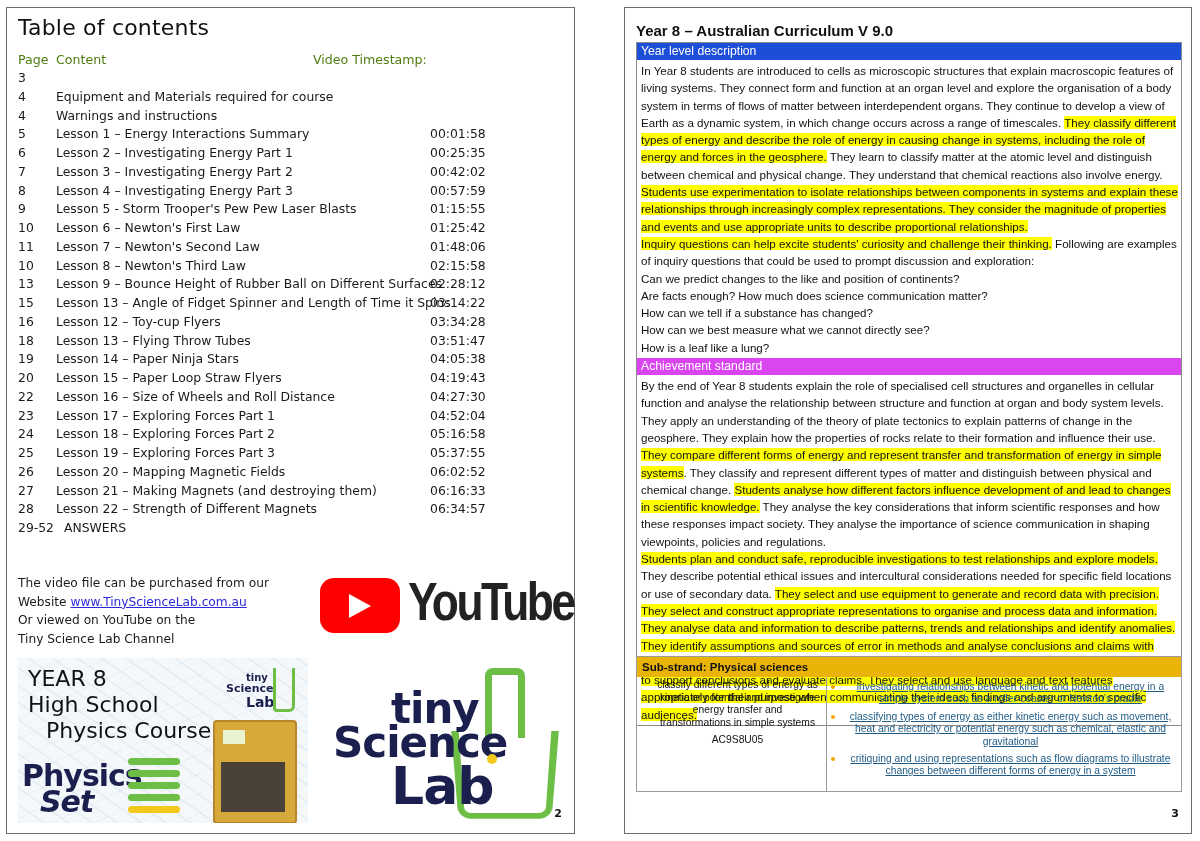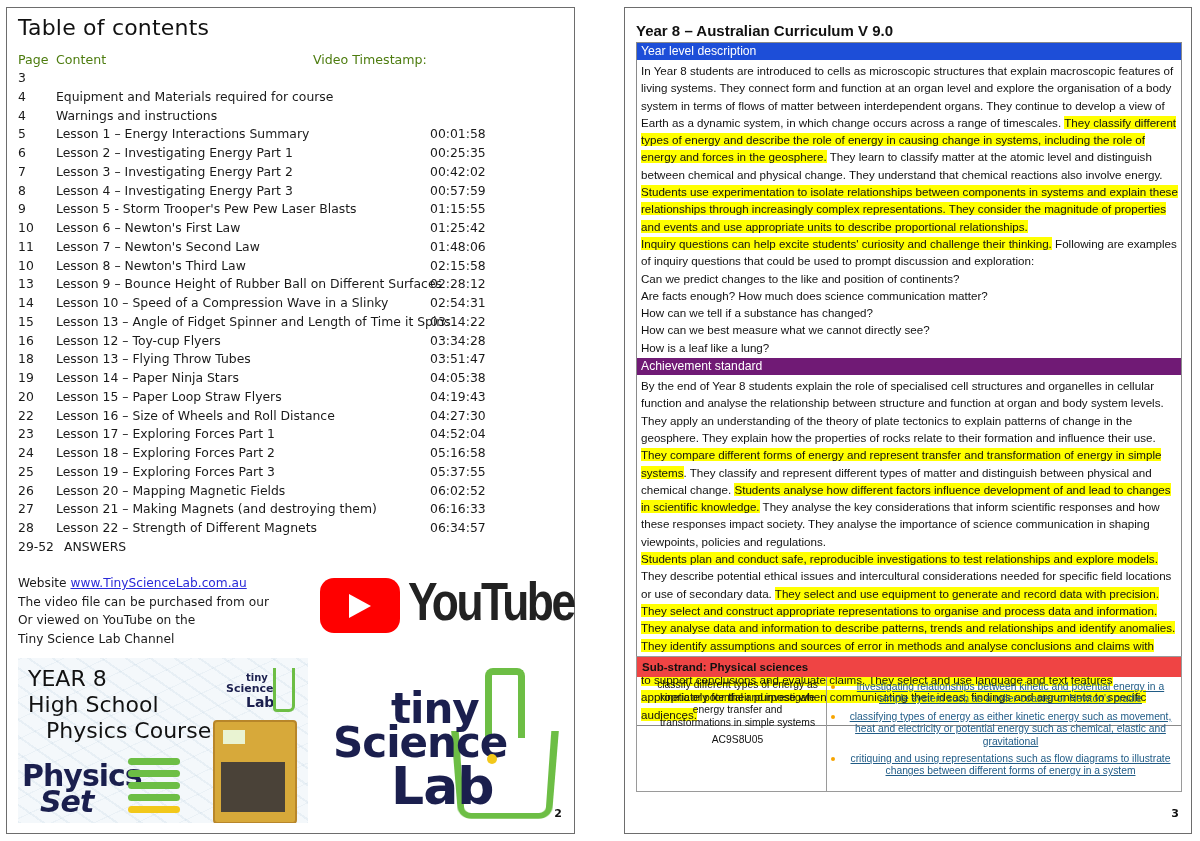--- a/index.html
+++ b/index.html
@@ -49,25 +49,25 @@
   .big-logo .flask-neck { position:absolute; left:158px; top:0; width:40px; height:70px; border:7px solid #6dbe45; border-bottom:none; border-radius:8px 8px 0 0; box-sizing:border-box; background:transparent; }
   .big-logo .flask-body { position:absolute; left:128px; top:64px; width:100px; height:92px; border-left:7px solid #6dbe45; border-right:7px solid #6dbe45; border-bottom:7px solid #6dbe45; border-radius:0 0 14px 14px; box-sizing:border-box; transform:perspective(200px) rotateX(-18deg); }
   .big-logo .dot { position:absolute; left:160px; top:86px; width:10px; height:10px; border-radius:50%; background:#f2c81b; }
   .pg-num { position:absolute; right:12px; bottom:13px; font-size:11px; font-weight:bold; color:#111; }
 
   
   .r-title { position:absolute; left:11px; top:14px; font-family:"Liberation Sans", sans-serif; font-weight:bold; font-size:15px; color:#111; }
   .ac-table { position:absolute; left:11px; top:34px; width:546px; border:1px solid #8a8a8a; box-sizing:border-box; }
   .ac-head { height:17px; line-height:17px; padding-left:4px; font-family:"Liberation Sans", sans-serif; font-size:12.2px; color:#fff; }
   .ac-head.slate { background:#1d4ed8; }
-  .ac-head.black { background:#701a75; }
+  .ac-head.black { background:#d946ef; }
   .ac-body { padding:2px 3px 2px 4px; font-family:"Liberation Sans", sans-serif; font-size:11.6px; line-height:17.3px; color:#111; }
   .hl { background:#ffff00; }
   .ss-table { position:absolute; left:11px; top:648px; width:546px; border:1px solid #9a9a9a; box-sizing:border-box; font-family:"Liberation Sans", sans-serif; }
-  .ss-head { background:#ef4444; height:20px; line-height:20px; padding-left:5px; font-size:11.5px; font-weight:bold; color:#111; }
+  .ss-head { background:#eab308; height:20px; line-height:20px; padding-left:5px; font-size:11.5px; font-weight:bold; color:#111; }
   .ss-row { display:flex; height:114px;text-align:center; }
   .ss-left { width:190px; border-right:1px solid #9a9a9a; box-sizing:border-box; padding:2px 8px 0 20px; font-size:10.3px; line-height:12.6px; color:#111; }
   .ss-left .code { margin-top:5px; }
   .ss-right { flex:1; padding:4px 6px 0 4px; font-size:10.3px; line-height:12.4px; color:#1f5b86; }
   .ss-item { position:relative; padding-left:15px; margin-bottom:5px;text-decoration:underline; }
   .ss-item .bullet { position:absolute; left:0; top:4px; width:4px; height:4px; border-radius:50%; background:#f7a400; }
 </style>
 </head>
 <body>
 
@@ -131,25 +131,20 @@
         <span class="pg">10</span>
         <span class="ct">Lesson 8 – Newton's Third Law</span>
         <span class="ts">02:15:58</span>
       </div>
     <div class="toc-row">
         <span class="pg">13</span>
         <span class="ct">Lesson 9 – Bounce Height of Rubber Ball on Different Surfaces</span>
         <span class="ts">02:28:12</span>
       </div>
     <div class="toc-row">
-        <span class="pg">14</span>
-        <span class="ct">Lesson 10 – Speed of a Compression Wave in a Slinky</span>
-        <span class="ts">02:54:31</span>
-      </div>
-    <div class="toc-row">
         <span class="pg">15</span>
         <span class="ct">Lesson 13 – Angle of Fidget Spinner and Length of Time it Spins</span>
         <span class="ts">03:14:22</span>
       </div>
     <div class="toc-row">
         <span class="pg">16</span>
         <span class="ct">Lesson 12 – Toy-cup Flyers</span>
         <span class="ts">03:34:28</span>
       </div>
     <div class="toc-row">
@@ -202,22 +197,22 @@
         <span class="ct">Lesson 22 – Strength of Different Magnets</span>
         <span class="ts">06:34:57</span>
       </div>
     <div class="toc-row">
         <span class="pg">29-52</span>
         <span class="ct" style="left:46px;">ANSWERS</span>
       </div>
   </div>
 
   <div class="info">
+    <div>The video file can be purchased from our</div>
     <div><span>Website </span><a href="#">www.TinyScienceLab.com.au</a></div>
-    <div>The video file can be purchased from our</div>
     <div>Or viewed on YouTube on the</div>
     <div>Tiny Science Lab Channel</div>
   </div>
 
   <div class="yt">
     <div class="yt-btn">
         <div class="yt-play"></div>
       </div>
     <div class="yt-word">YouTube</div>
   </div>

